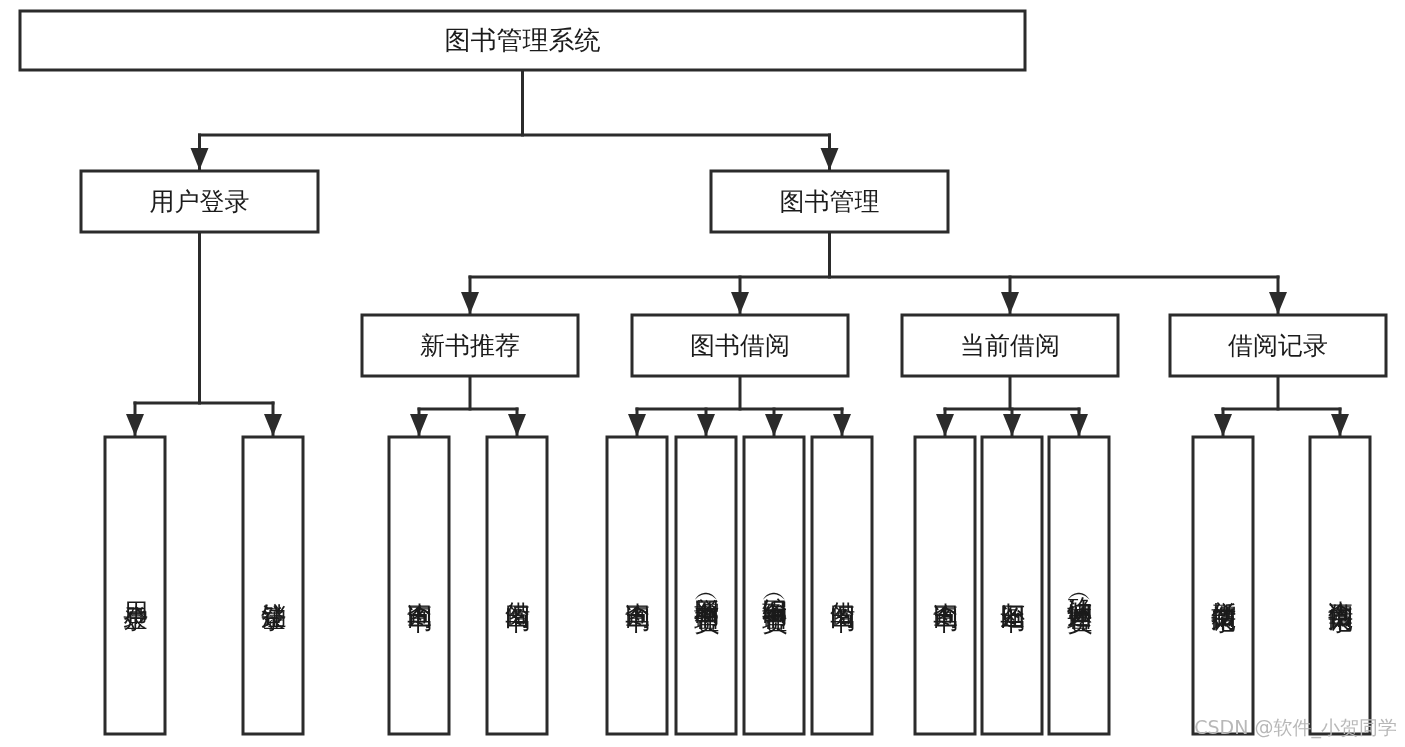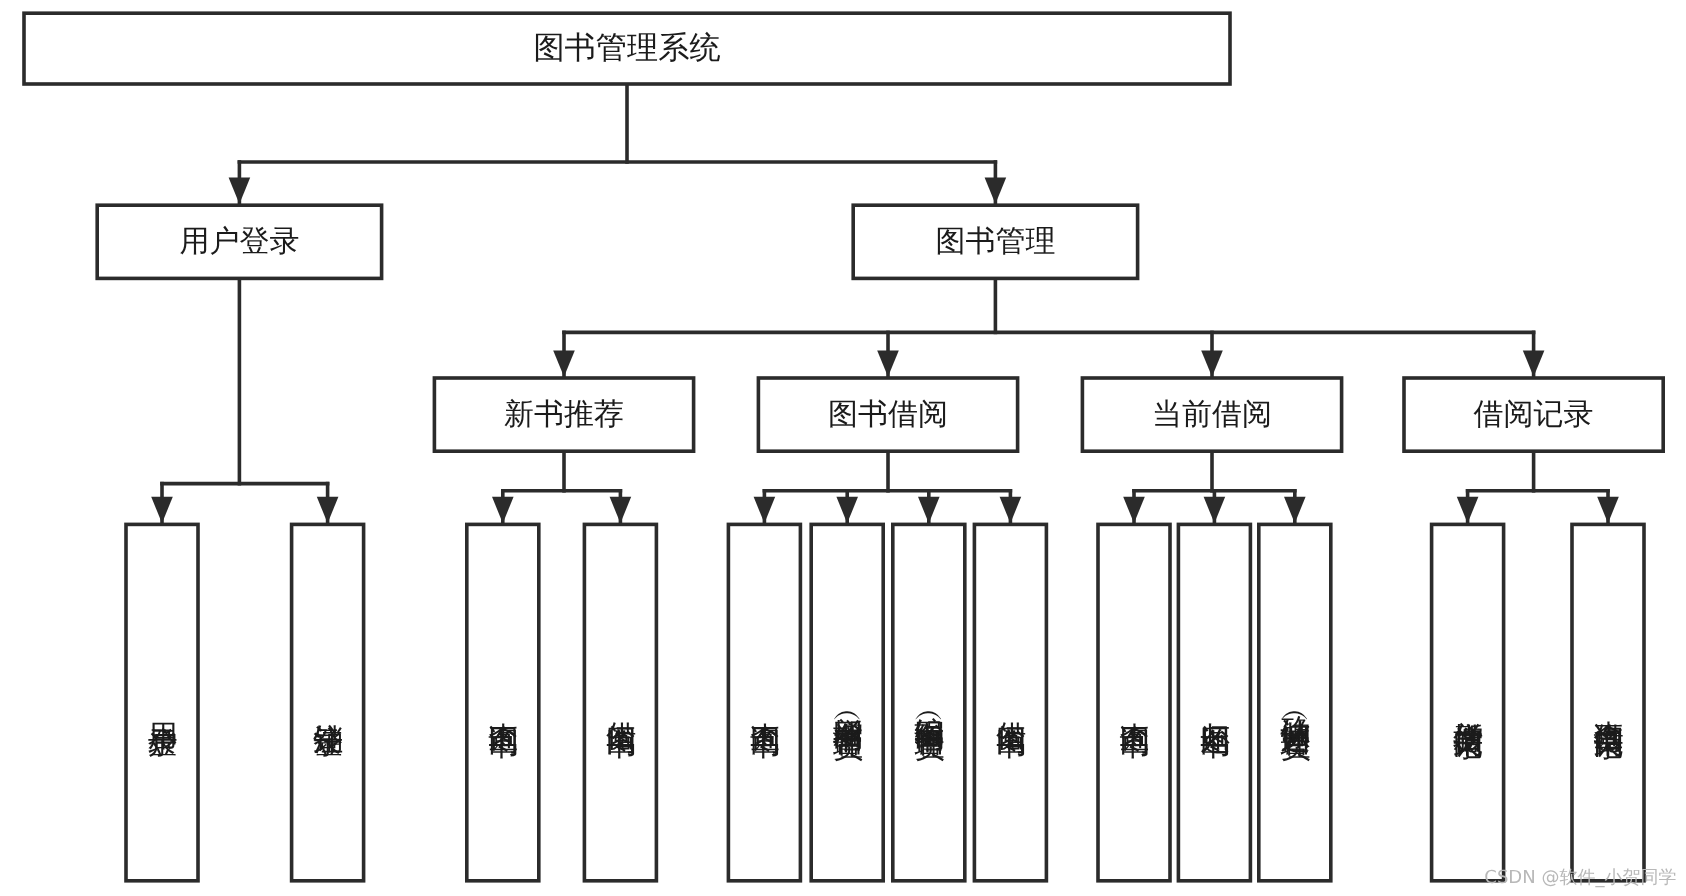--- a/index.html
+++ b/index.html
@@ -66,21 +66,21 @@
     letter-spacing: 2px;
     white-space: nowrap;
     text-align: center;
     pointer-events: none;
   }
   .watermark {
     position: absolute;
     right: 8px;
     bottom: 6px;
     font-family: "DejaVu Sans", "Liberation Sans", sans-serif;
-    font-size: 15px;
+    font-size: 19px;
     color: #b8b8b8;
     white-space: nowrap;
     user-select: none;
   }
 </style>
 </head>
 <body>
 
 <div id="diagram-root">
   <svg class="tree" viewBox="0 0 1405 747" xmlns="http://www.w3.org/2000/svg">

